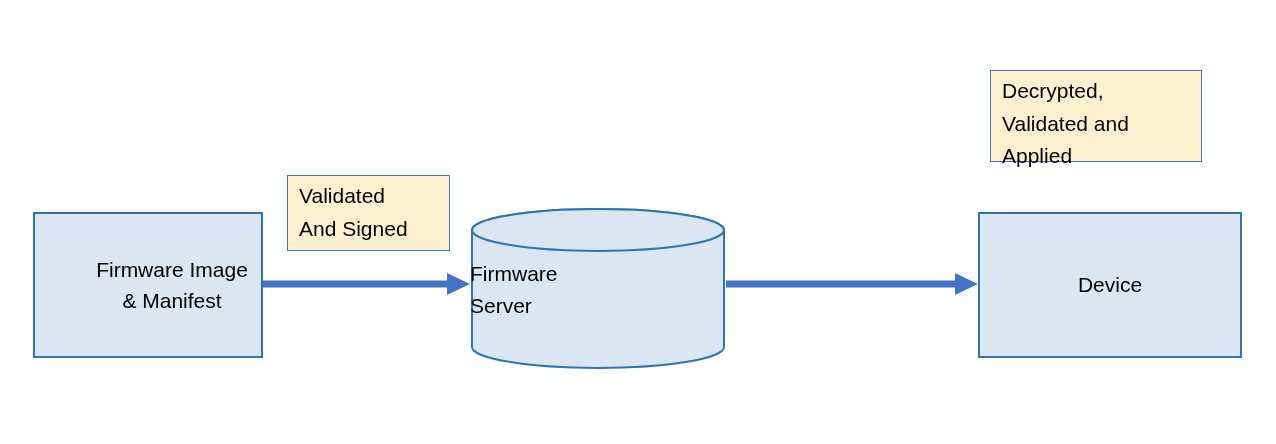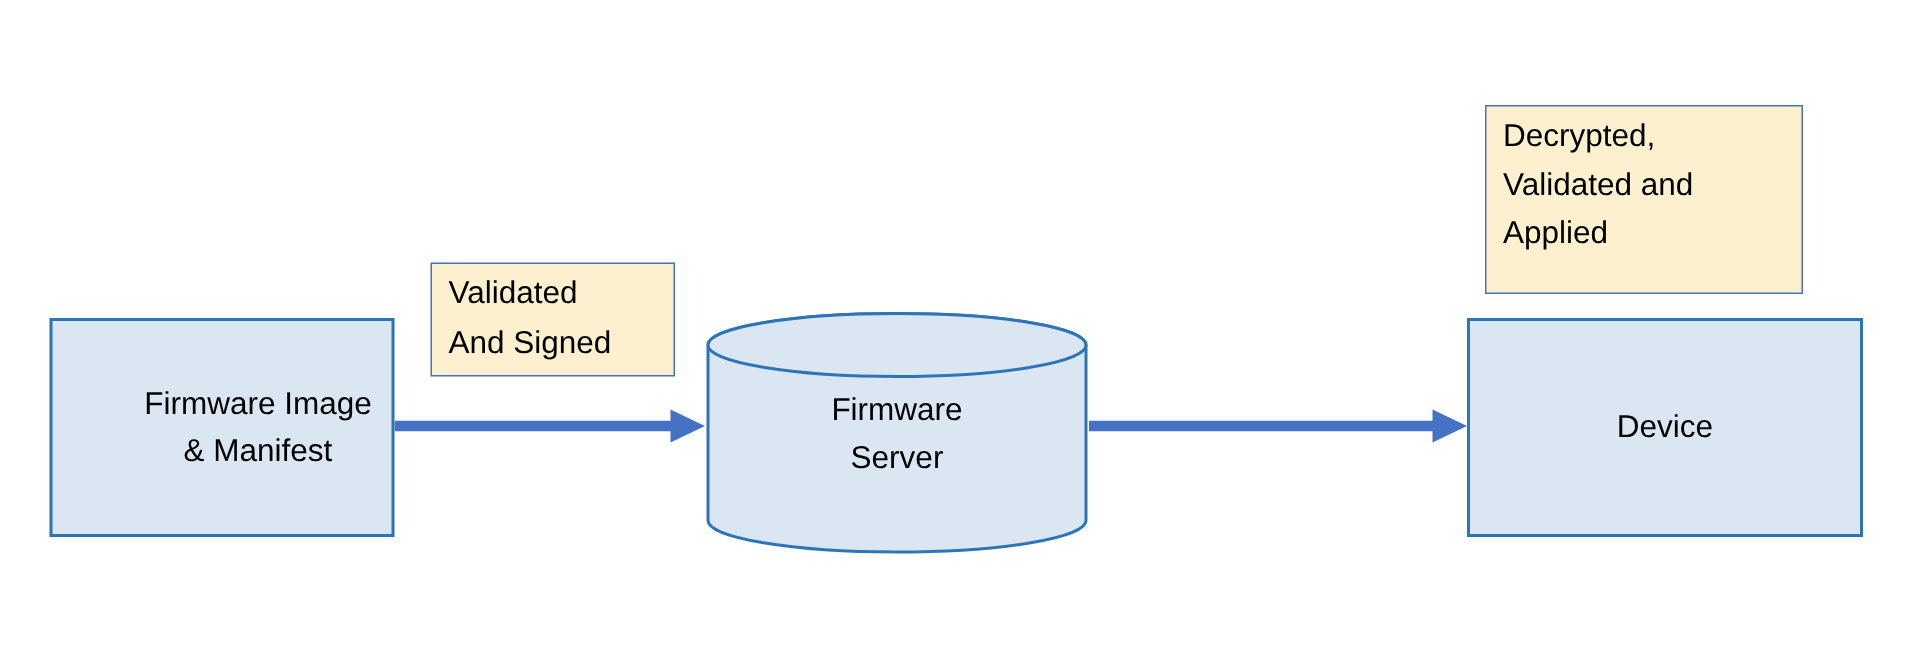--- a/index.html
+++ b/index.html
@@ -48,36 +48,35 @@
     line-height: 1.55;
     padding: 4px 11px;
   }
   .note-label { white-space: pre-line; }
   .note-encrypted {
     left: 287px; top: 175px;
     width: 163px; height: 76px;
   }
   .note-decrypted {
     left: 990px; top: 70px;
-    width: 212px; height: 126px;
+    width: 212px; height: 92px;
   }
   .arrow {
     position: absolute;
   }
   .arrow1 { left: 263px; top: 268px; }
   .arrow2 { left: 726px; top: 268px; }
   .cylinder {
     position: absolute;
     left: 470px; top: 206px;
   }
   .cyl-label {
     position: absolute;
     left: 470px; top: 258px;
     width: 256px;
-    text-align: center;
     font-size: 21px;
     line-height: 1.5;
     white-space: pre-line;
   }
 </style>
 </head>
 <body>
 
 <div class="canvas">
 

